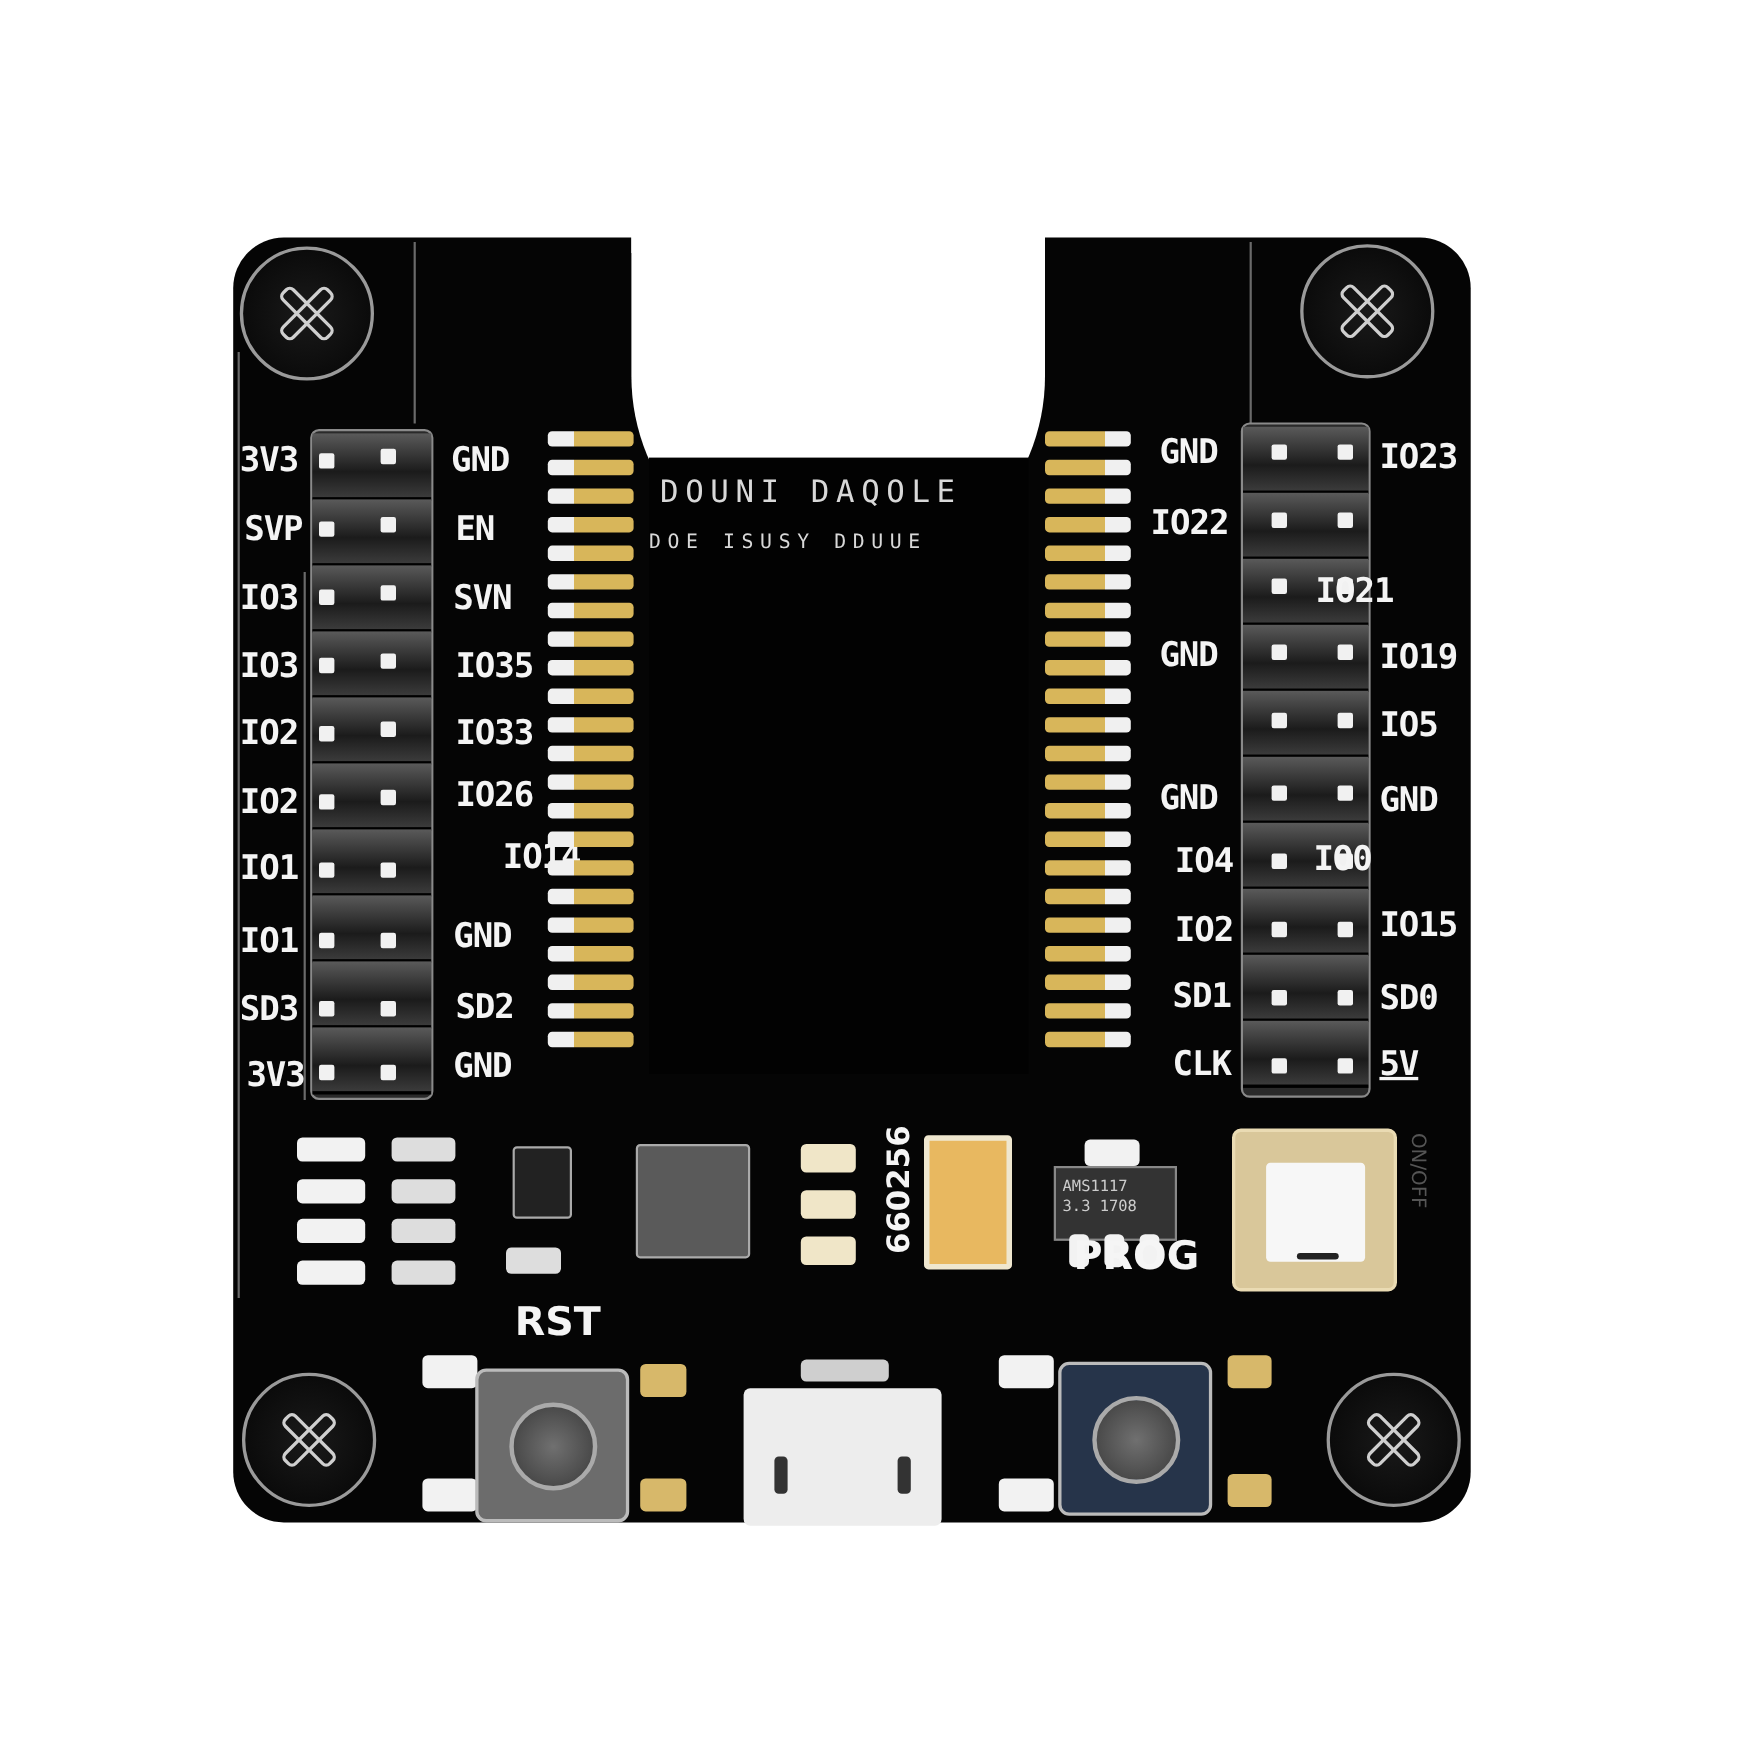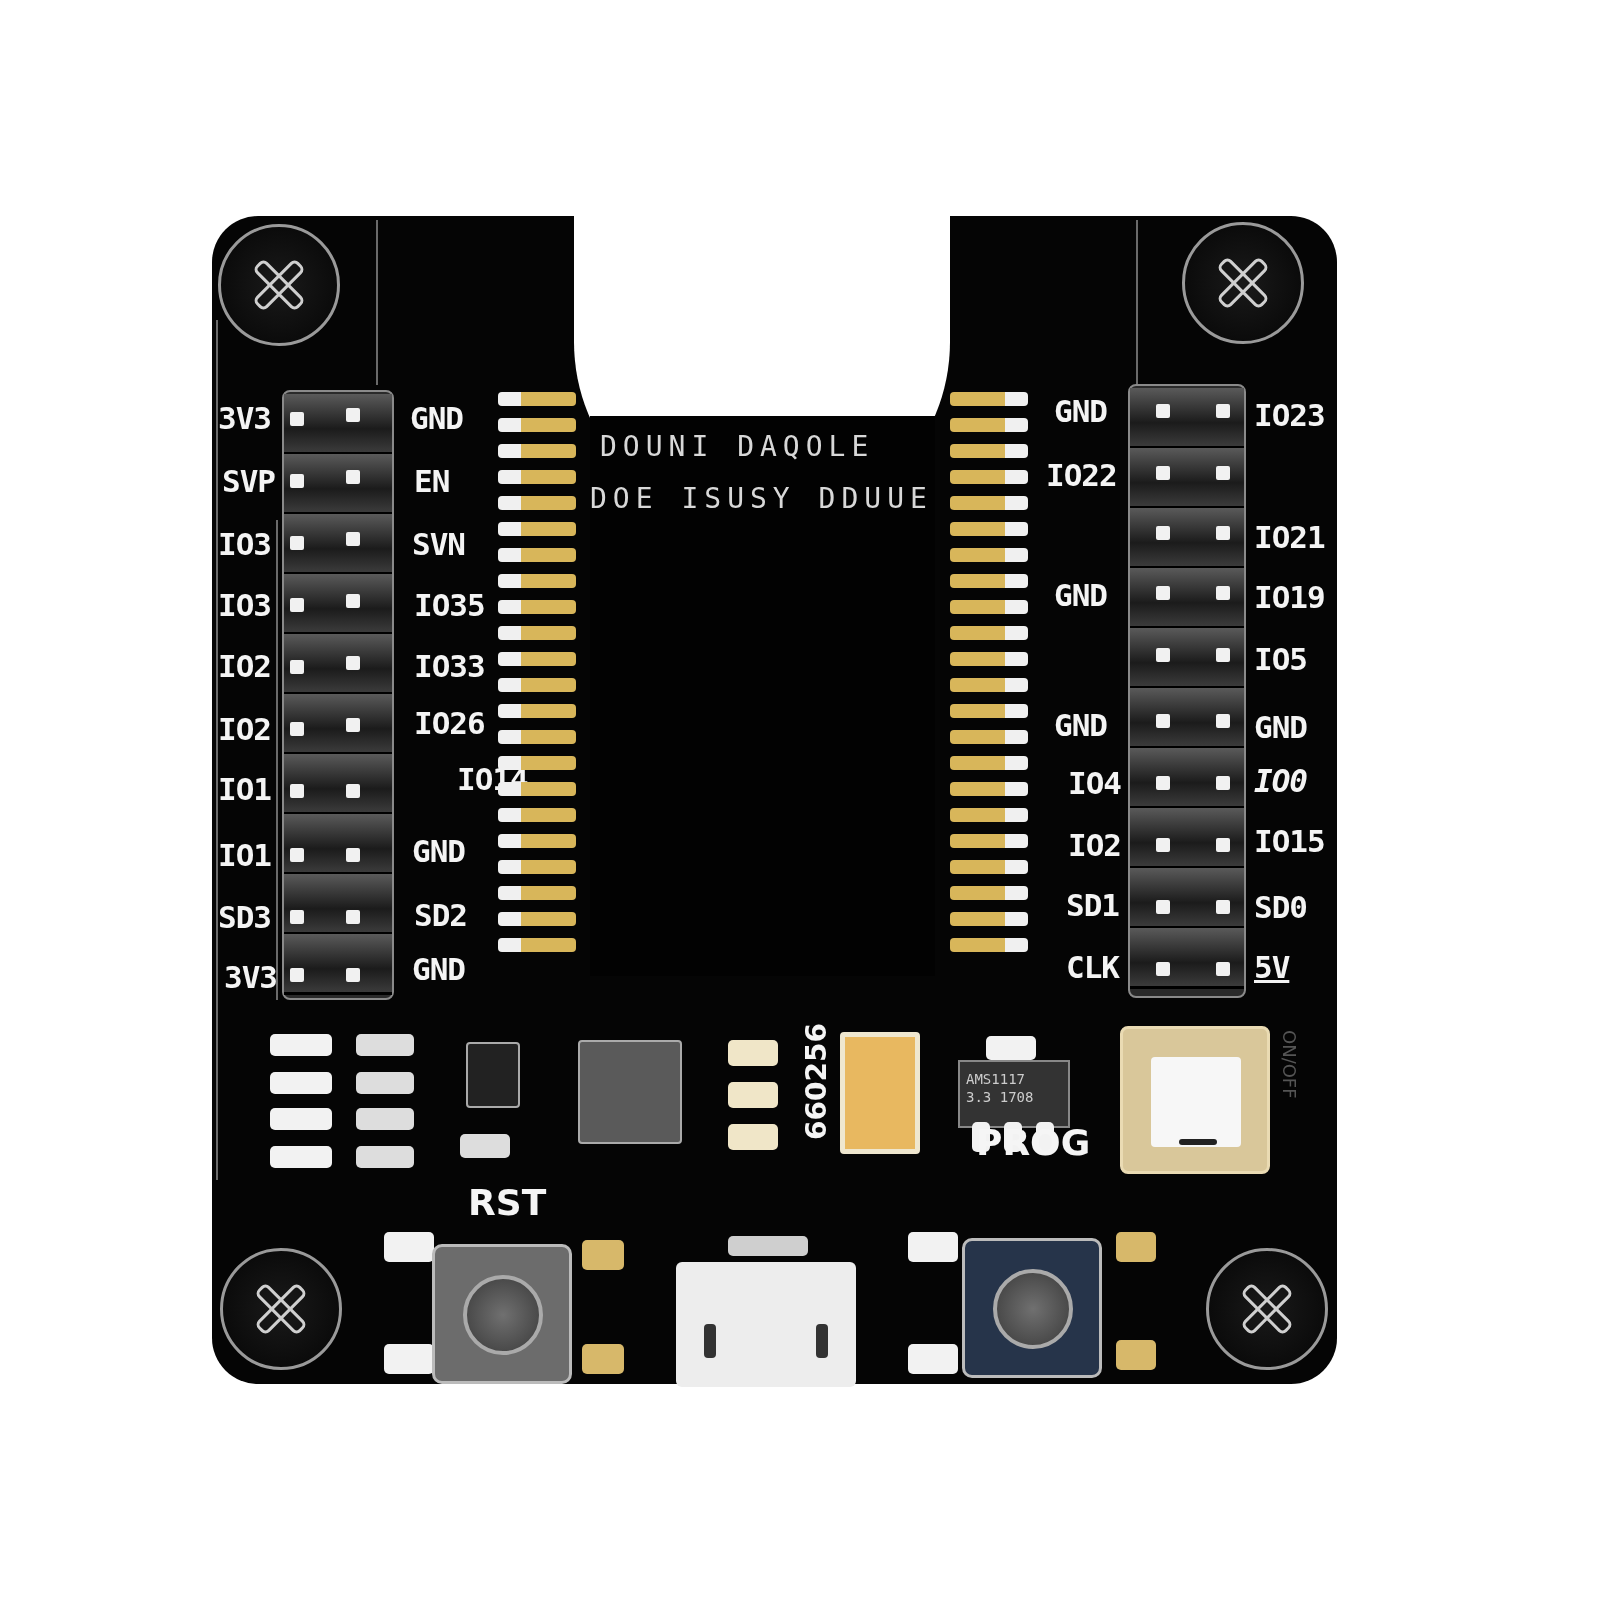--- a/index.html
+++ b/index.html
@@ -174,21 +174,21 @@
     <div class="pad"></div>
     <div class="pad"></div>
     <div class="pad"></div>
     <div class="pad"></div>
   <div class="pad"></div>
     <div class="pad"></div>
 </div>
 
 <div class="module">
   <div class="mod-text" style="left:10px;top:14px;">DOUNI DAQOLE</div>
-  <div class="mod-text" style="left:0px;top:66px;font-size:28px;">DOE ISUSY DDUUE</div>
+  <div class="mod-text" style="left:0px;top:66px;font-size:18px;">DOE ISUSY DDUUE</div>
 </div>
 
 <div class="header" style="left:1128px;top:384px;width:118px;height:614px;">
   <div class="pin-seg" style="top:2px;"></div>
     <div class="pin-seg" style="top:62px;"></div>
   <div class="pin-seg" style="top:122px;"></div>
     <div class="pin-seg" style="top:182px;"></div>
   <div class="pin-seg" style="top:242px;"></div>
     <div class="pin-seg" style="top:302px;"></div>
   <div class="pin-seg" style="top:362px;"></div>
@@ -220,25 +220,25 @@
 <div class="label" style="left:1054px;top:396px;">GND</div>
 <div class="label" style="left:1046px;top:460px;">IO22</div>
 <div class="label" style="left:1054px;top:580px;">GND</div>
 <div class="label" style="left:1054px;top:710px;">GND</div>
 <div class="label" style="left:1068px;top:768px;text-align:center;">IO4</div>
 <div class="label" style="left:1068px;top:830px;">IO2</div>
 <div class="label" style="left:1066px;top:890px;">SD1</div>
 <div class="label" style="left:1066px;top:952px;">CLK</div>
 
 <div class="label" style="left:1254px;top:400px;">IO23</div>
-<div class="label" style="left:1254px;top:522px;">IO21</div>
+<div class="label" style="left:1196px;top:522px;">IO21</div>
 <div class="label" style="left:1254px;top:582px;">IO19</div>
 <div class="label" style="left:1254px;top:644px;">IO5</div>
 <div class="label" style="left:1254px;top:712px;">GND</div>
-<div class="label" style="left:1254px;top:766px;font-style:italic;">IO0</div>
+<div class="label" style="left:1194px;top:766px;">IO0</div>
 <div class="label" style="left:1254px;top:826px;">IO15</div>
 <div class="label" style="left:1254px;top:892px;">SD0</div>
 <div class="label" style="left:1254px;top:952px;text-decoration:underline;">5V</div>
 
 <div class="smd" style="left:270px;top:1034px;width:62px;height:22px;"></div>
 <div class="smd" style="left:270px;top:1072px;width:62px;height:22px;"></div>
 <div class="smd" style="left:270px;top:1108px;width:62px;height:22px;"></div>
 <div class="smd" style="left:270px;top:1146px;width:62px;height:22px;"></div>
 <div class="smd" style="left:356px;top:1034px;width:58px;height:22px;background:#ddd;"></div>
 <div class="smd" style="left:356px;top:1072px;width:58px;height:22px;background:#ddd;"></div>

